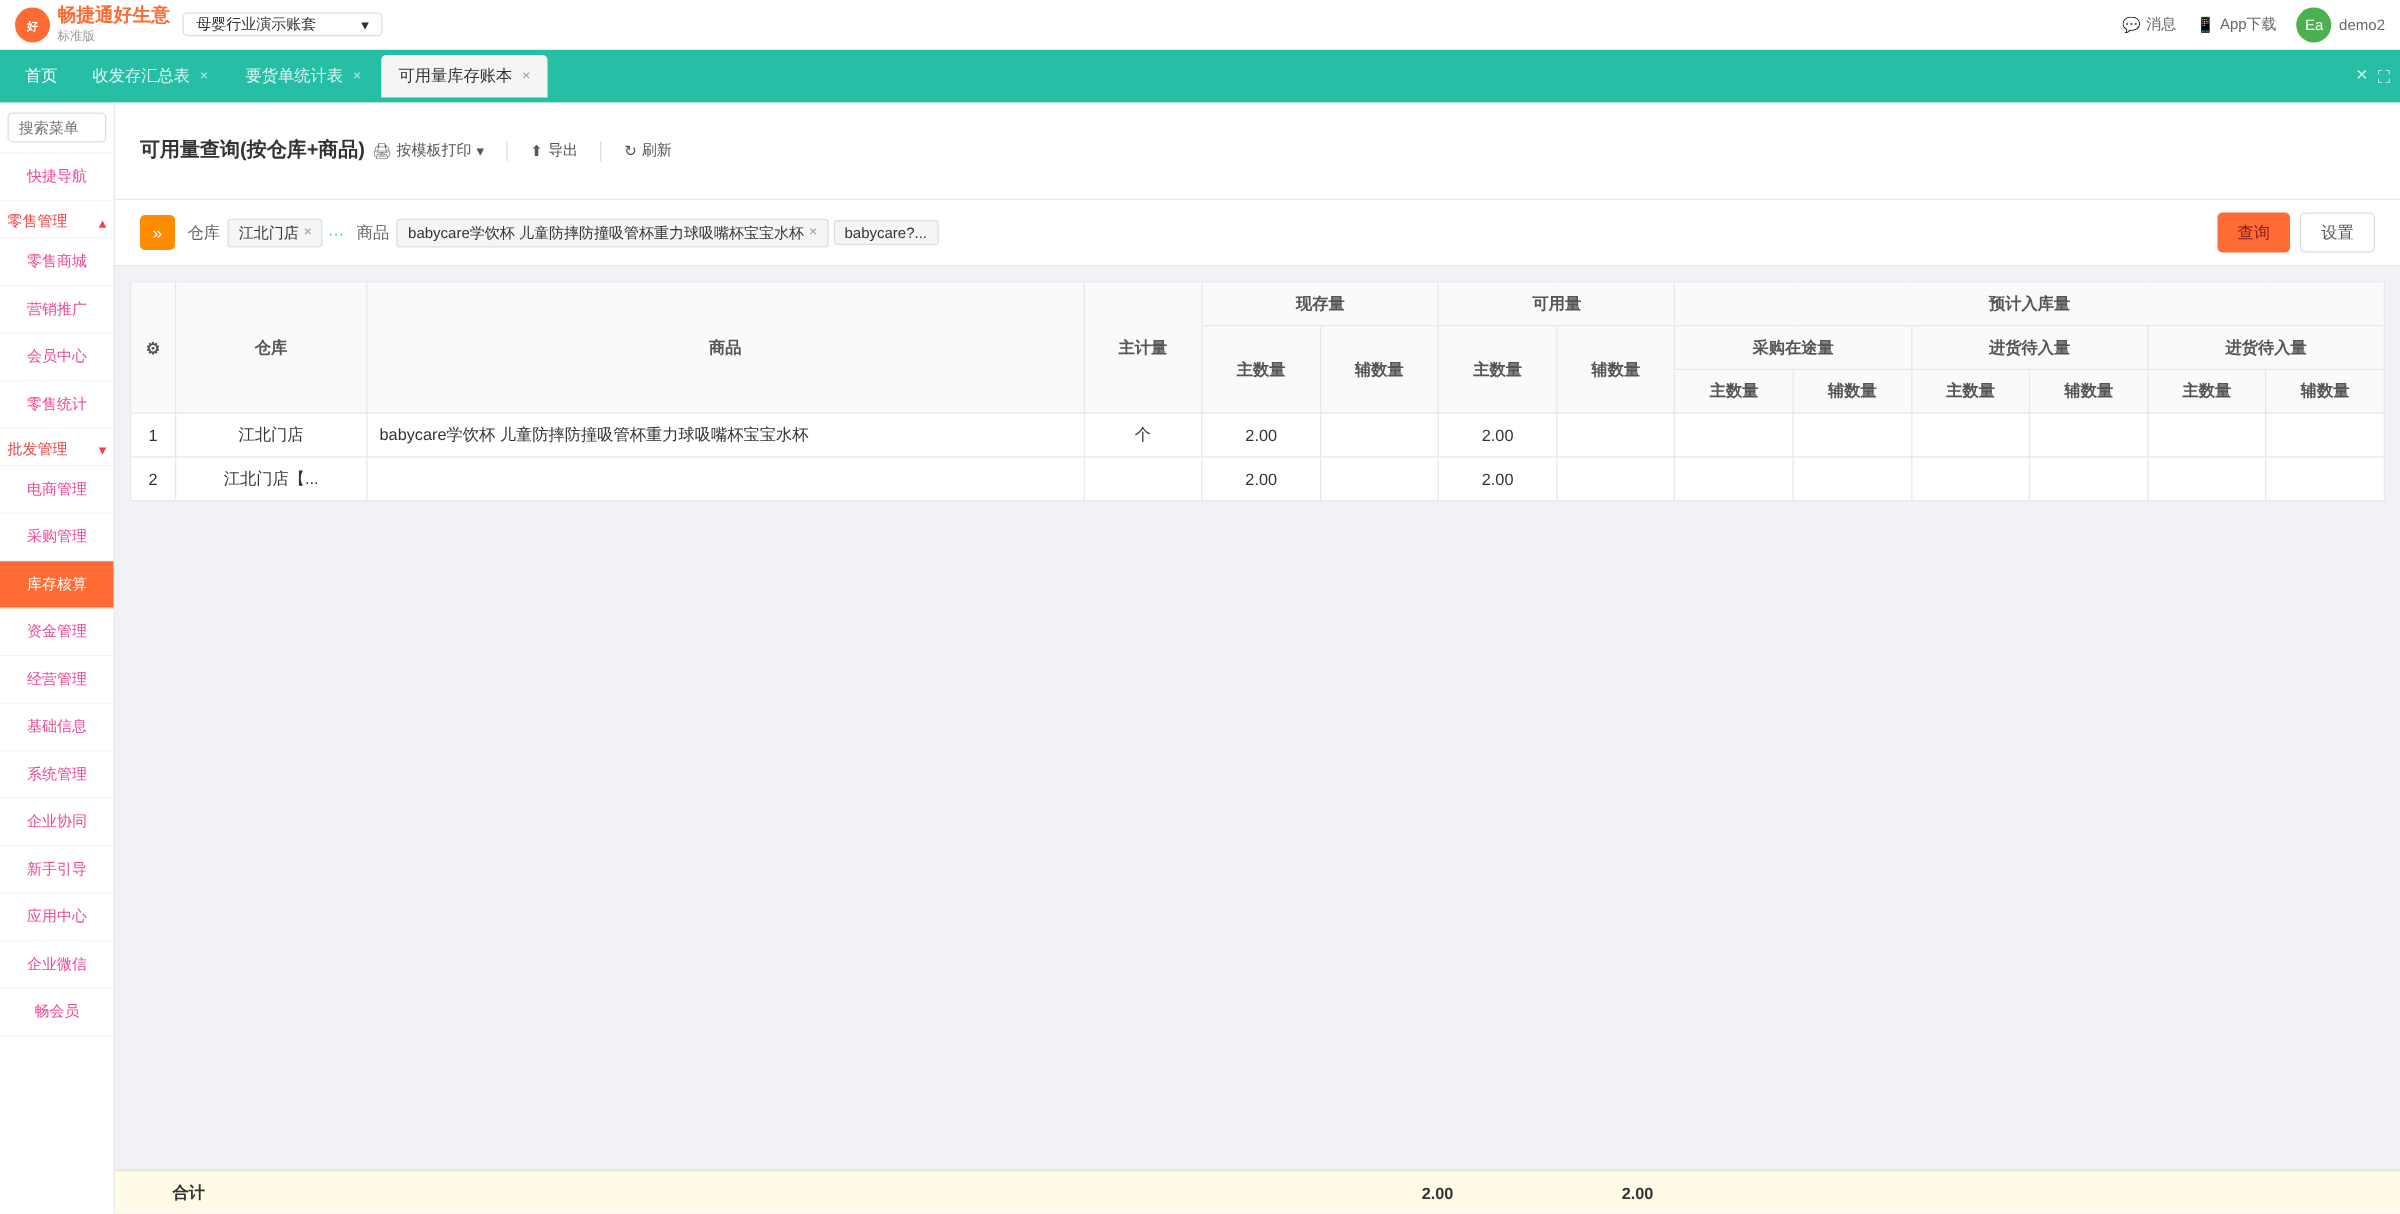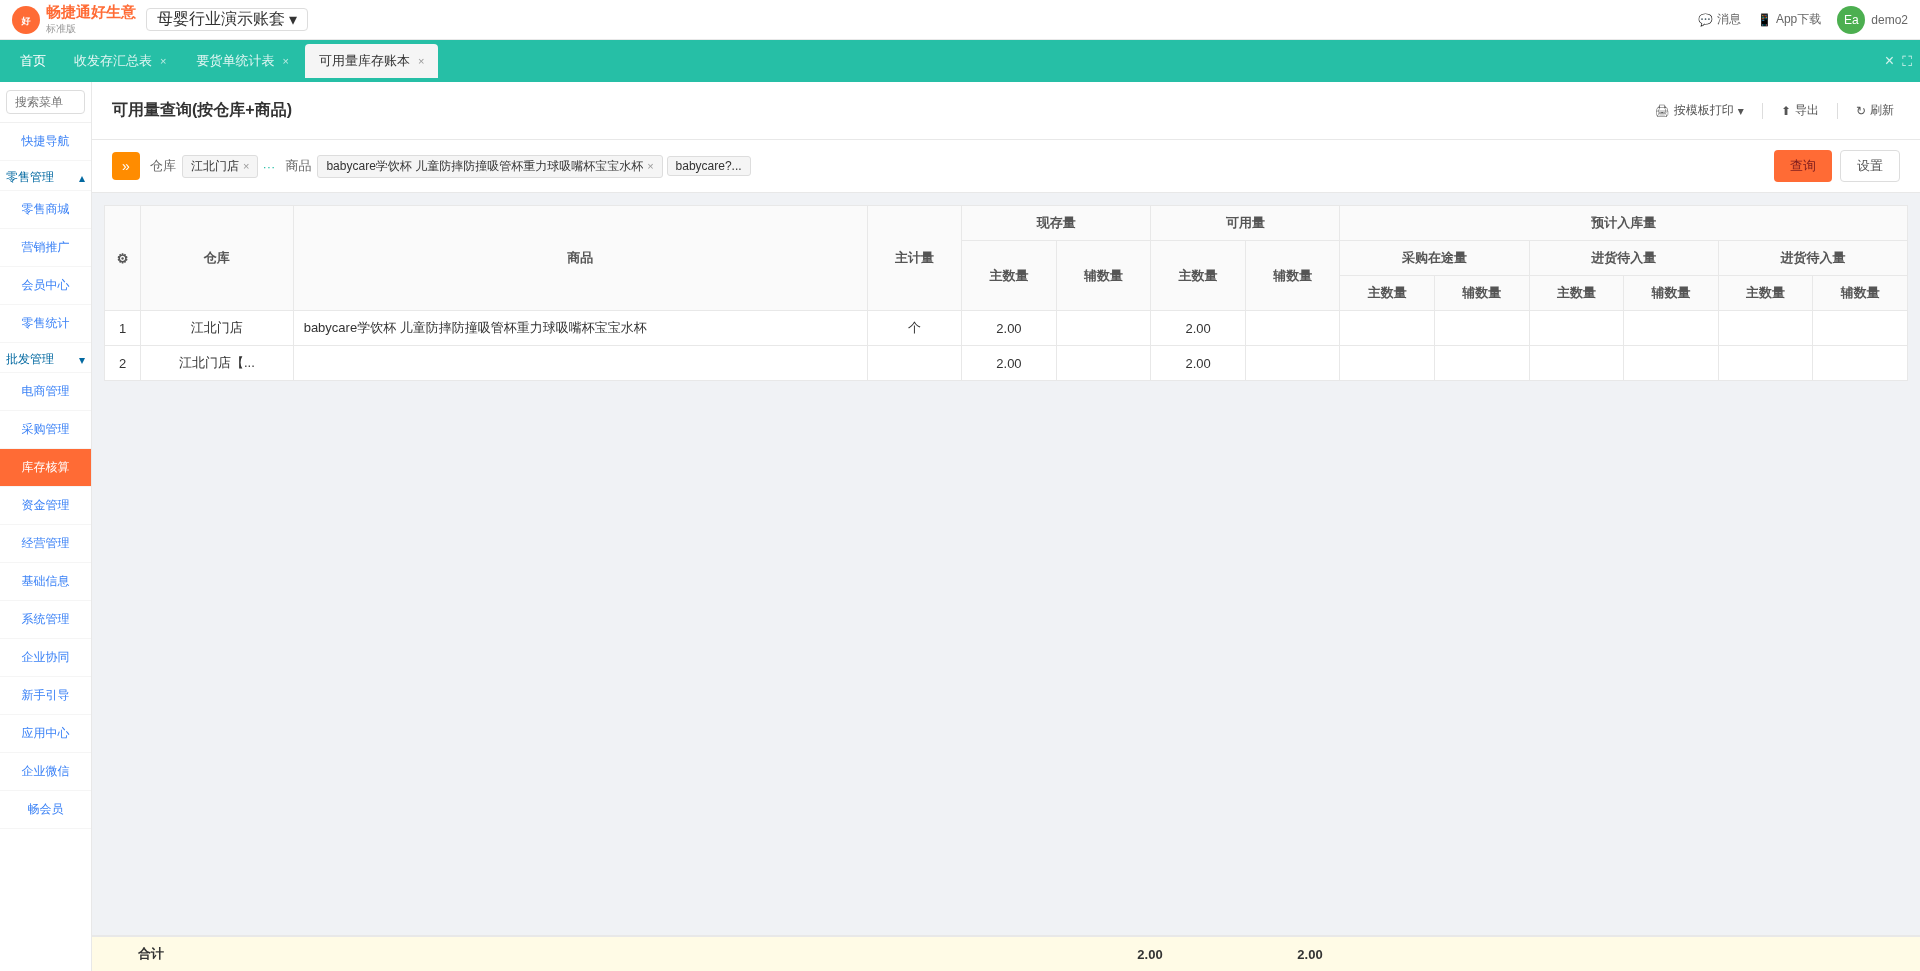--- a/index.html
+++ b/index.html
@@ -52,21 +52,21 @@
       color: #999;
     }
     .industry-selector {
       display: flex;
       align-items: center;
       gap: 4px;
       padding: 0 10px;
       border: 1px solid #ddd;
       border-radius: 4px;
       cursor: pointer;
-      font-size: 16px;
+      font-size: 12px;
       color: #333;
       min-width: 160px;
     }
     .top-bar-right {
       display: flex;
       align-items: center;
       gap: 16px;
     }
     .top-bar-btn {
       display: flex;
@@ -170,55 +170,55 @@
       padding: 4px 8px;
       border: 1px solid #ddd;
       border-radius: 4px;
       font-size: 12px;
       outline: none;
     }
     .sidebar-nav-item {
       padding: 10px 6px;
       text-align: center;
       font-size: 12px;
-      color: #3b82f6;
+      color: #ec4899;
       cursor: pointer;
       border-bottom: 1px solid #f5f5f5;
     }
     .sidebar-nav-item.active {
       background: #ff6b35;
       color: white;
     }
     .sidebar-group {
       padding: 8px 6px 4px;
       font-size: 12px;
-      color: #0369a1;
+      color: #ef4444;
       cursor: pointer;
       display: flex;
       align-items: center;
       justify-content: space-between;
       border-bottom: 1px solid #f5f5f5;
     }
 
     
     .content-area {
       flex: 1;
       display: flex;
       flex-direction: column;
       overflow: hidden;
       background: #f0f2f5;
     }
 
     
     .page-header {
       background: #fff;
-      padding: 16px 20px;
-      display: flex;
-      align-items: center;
-      justify-content: space-between;
+      padding: 26px 20px;
+      display: flex;
+      align-items: center;
+      justify-content: flex-start;
       border-bottom: 1px solid #e8e8e8;
       flex-shrink: 0;
     }
     .page-title {
       font-size: 16px;
       font-weight: bold;
       color: #333;
     }
     .header-actions {
       display: flex;

